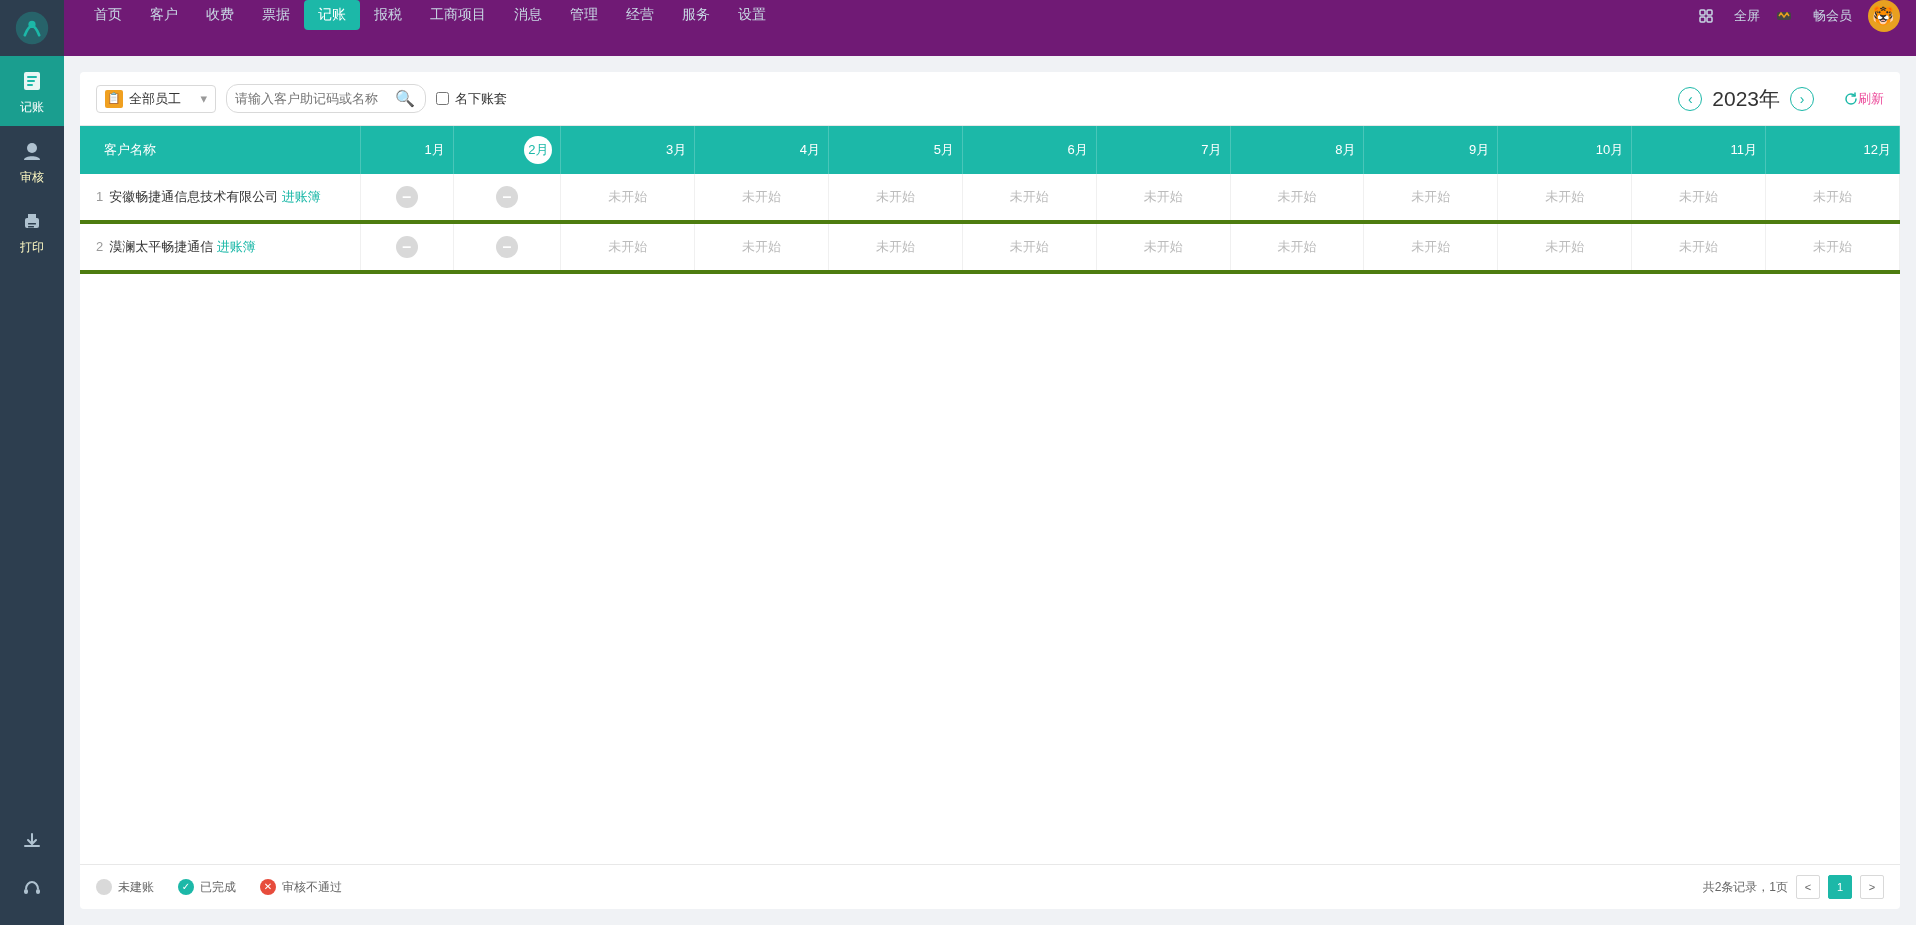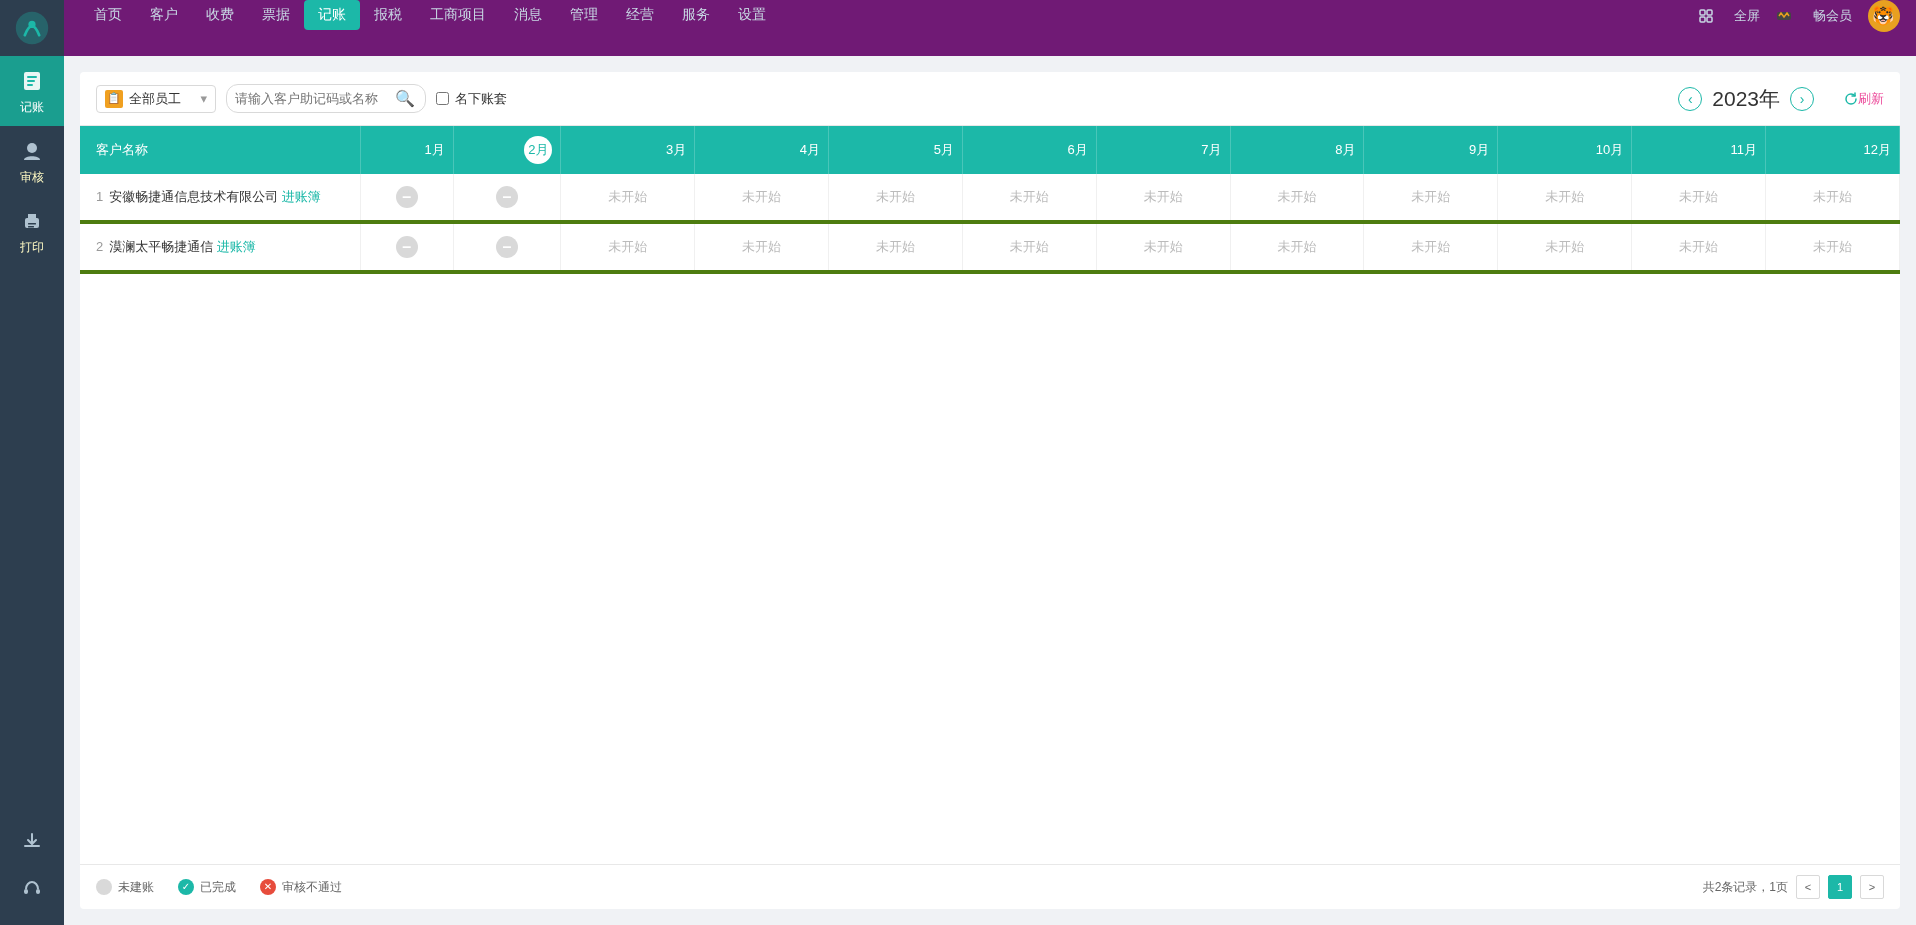--- a/index.html
+++ b/index.html
@@ -498,21 +498,21 @@
             <path d="M11 1 L11 4 L8 4" stroke="#1cb8a8" stroke-width="1.5" fill="none" stroke-linecap="round" stroke-linejoin="round"></path>
           </svg>
           <span>刷新</span>
         </div>
       </div>
 
       <div class="table-wrap">
         <table>
           <thead>
             <tr>
-              <th style="width:280px;text-align:left;padding-left:16px">客户名称</th>
+              <th style="width:280px;text-align:left;padding-left:24px">客户名称</th>
               <th>1月</th>
               <th>
                 <span class="th-month-active">2月</span>
               </th>
               <th>3月</th>
               <th>4月</th>
               <th>5月</th>
               <th>6月</th>
               <th>7月</th>
               <th>8月</th>

